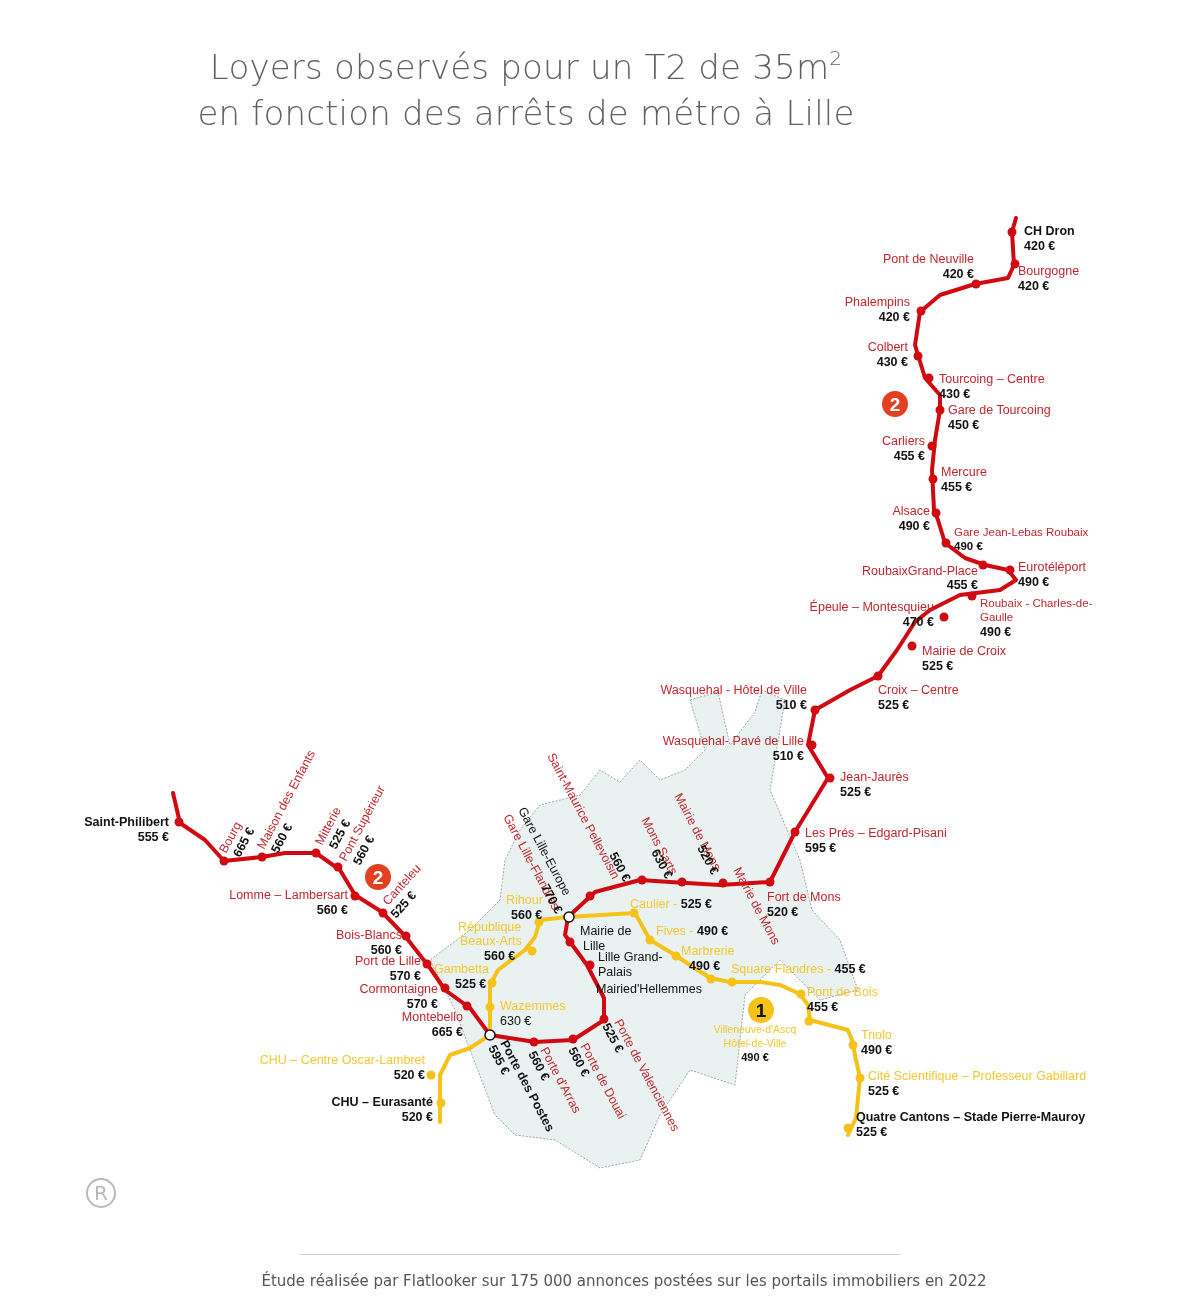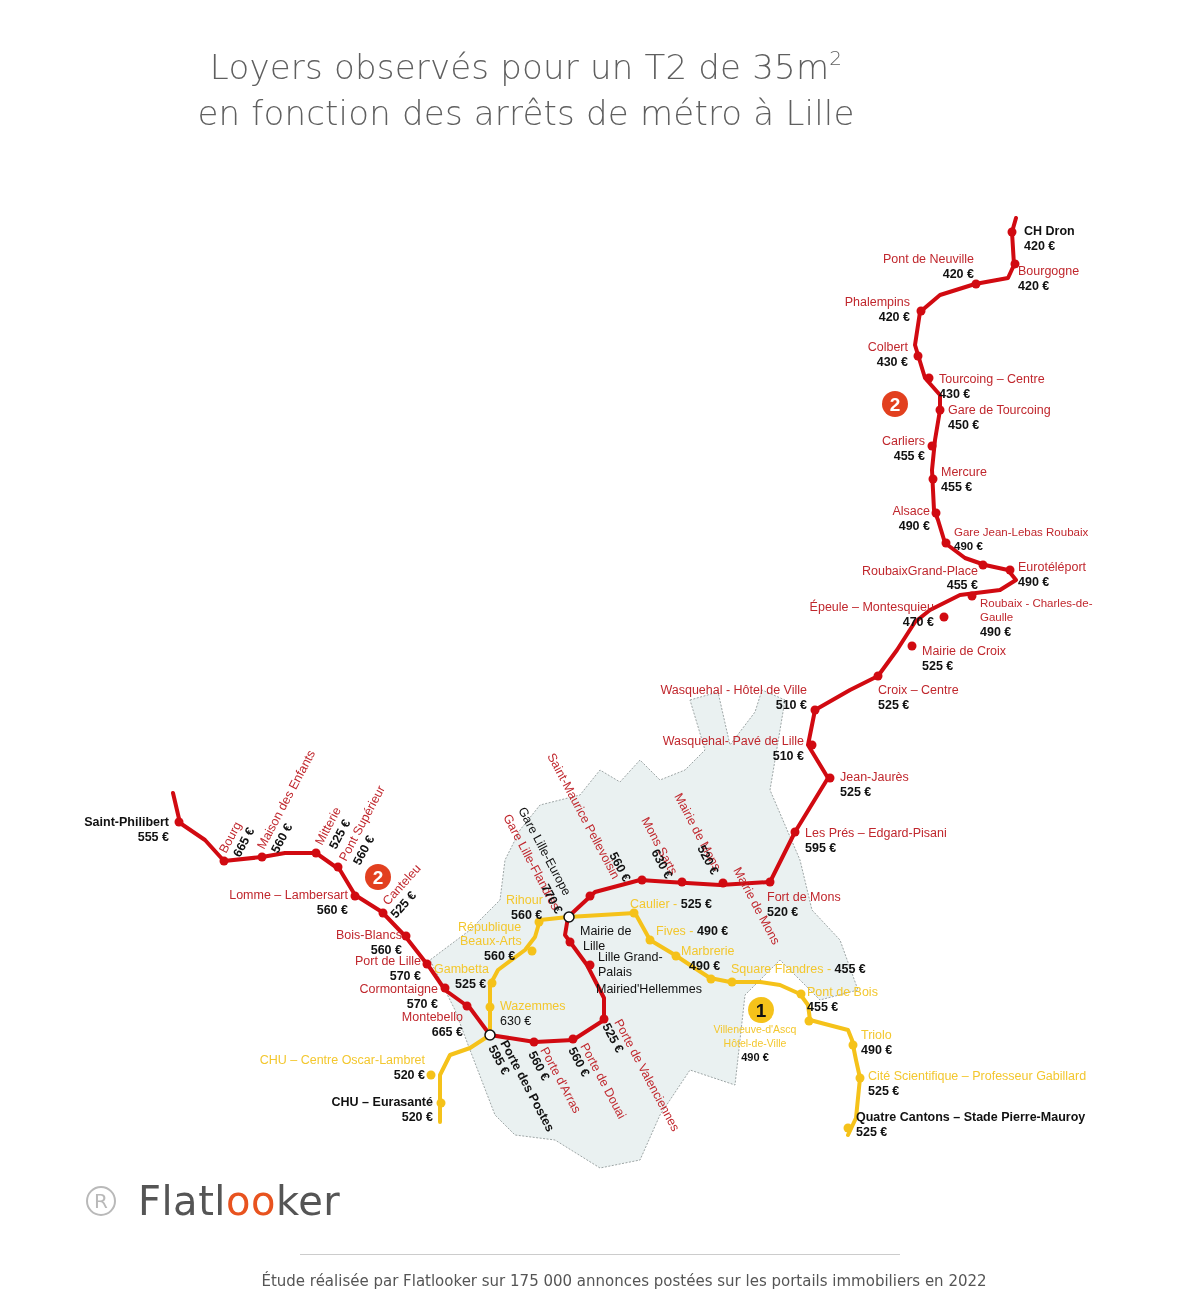--- a/index.html
+++ b/index.html
@@ -301,17 +301,16 @@
     <text x="425" y="1064" text-anchor="end" class="yel">CHU – Centre Oscar-Lambret</text>
     <text x="425" y="1079" text-anchor="end" class="price">520 €</text>
 
     <text x="433" y="1106" text-anchor="end" class="blk" font-weight="bold">CHU – Eurasanté</text>
     <text x="433" y="1121" text-anchor="end" class="price">520 €</text>
   </g>
 </svg>
 
 <div class="logo">
   <div class="logo-r">R</div>
-  <div class="logo-text"><span>Flatl</span><span class="oo">oo</span><span>ker</span></div>
 </div>
 
 <div class="rule"></div>
 <div class="footer">Étude réalisée par Flatlooker sur 175 000 annonces postées sur les portails immobiliers en 2022</div>
 
 </body></html>

